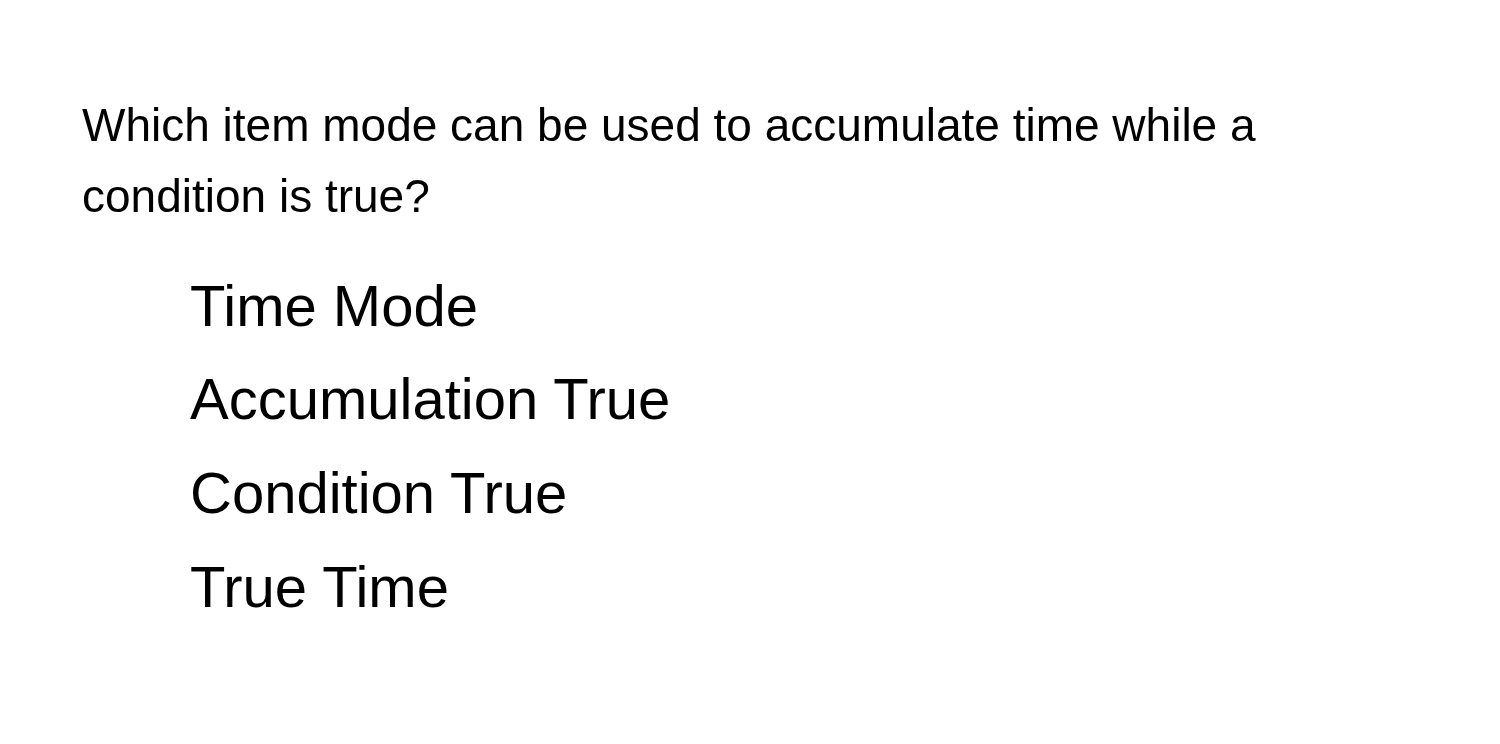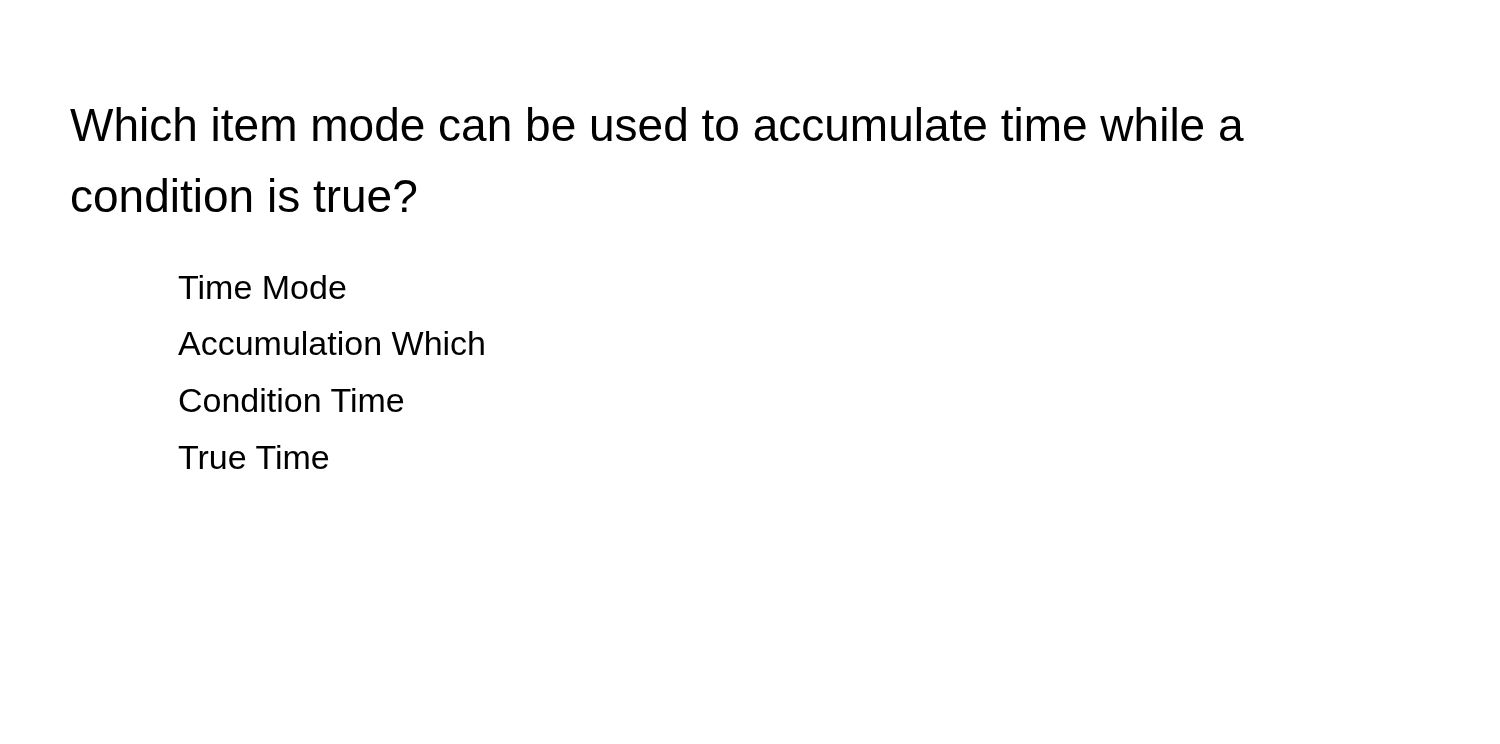--- a/index.html
+++ b/index.html
@@ -11,42 +11,43 @@
       width: 1500px;
       height: 744px;
       background: #ffffff;
       font-family: -apple-system, BlinkMacSystemFont, "Segoe UI", Helvetica, Arial, sans-serif;
       color: #000000;
     }
     .container {
       padding-top: 90px;
       padding-left: 70px;
       padding-right: 70px;
+      margin-left: 12px;
     }
     .question {
       font-size: 46px;
       line-height: 1.55;
       font-weight: 400;
       margin-bottom: 28px;
     }
     .options {
       list-style: none;
       padding-left: 108px;
     }
     .option-item {
-      font-size: 34px;
+      font-size: 58px;
       line-height: 1.55;
       font-weight: 400;
       margin-bottom: 4px;
     }
   </style>
 </head>
 <body>
 
 <div class="container">
   <div class="question">Which item mode can be used to accumulate time while a condition is true?</div>
   <ul class="options">
     <li class="option-item">Time Mode</li>
-    <li class="option-item">Accumulation Which</li>
-    <li class="option-item">Condition Time</li>
+    <li class="option-item">Accumulation True</li>
+    <li class="option-item">Condition True</li>
     <li class="option-item">True Time</li>
   </ul>
 </div>
 
 </body></html>

